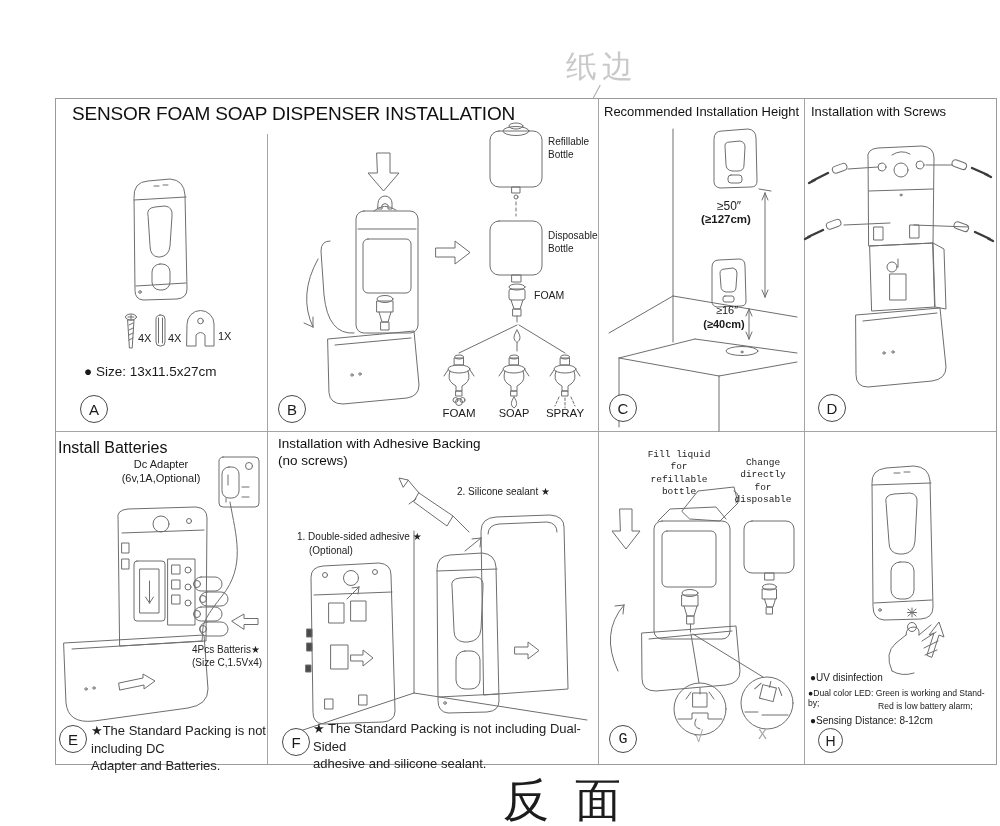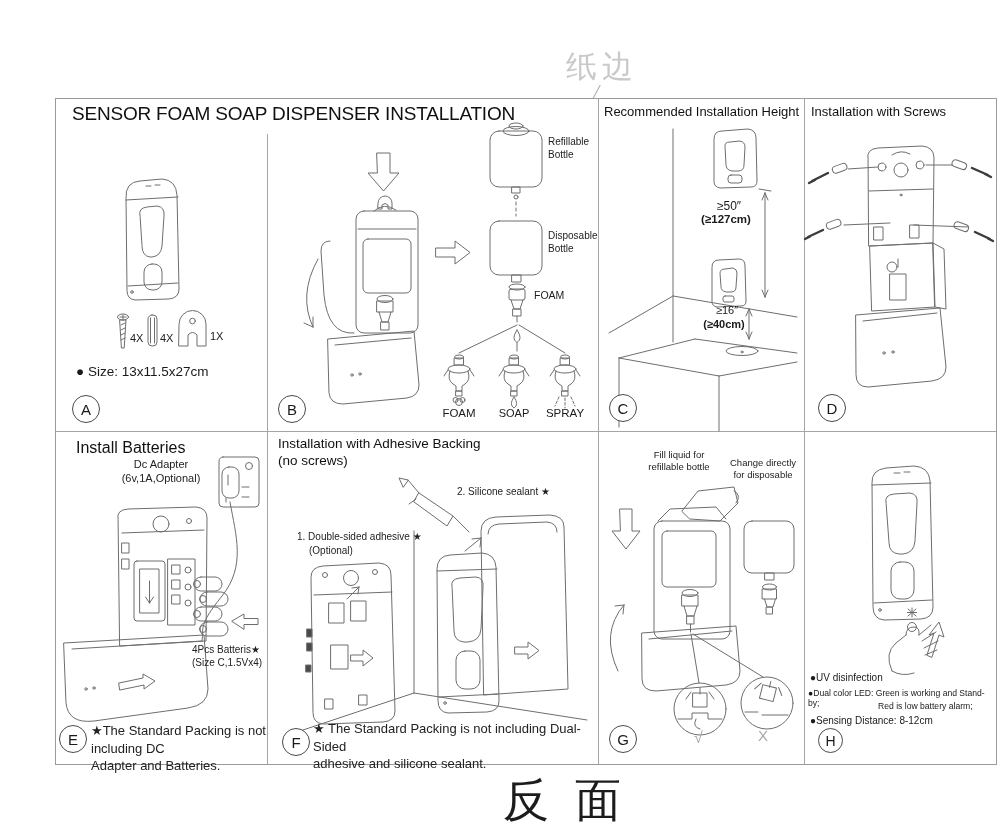--- a/index.html
+++ b/index.html
@@ -36,21 +36,21 @@
 
 <div id="sheet">
 
   <div class="vline" style="left:211px;top:35px;height:630px;"></div>
   <div class="vline" style="left:542px;top:0;height:665px;"></div>
   <div class="vline" style="left:748px;top:0;height:665px;"></div>
   <div class="hline" style="left:0;top:332px;width:940px;"></div>
 
   <span id="title-main" class="abs" style="left:16px;top:4px;">SENSOR FOAM SOAP DISPENSER INSTALLATION</span>
 
-  <div class="panel" style="left:4px;top:35px;width:211px;height:297px;text-align:right;">
+  <div class="panel" style="left:12px;top:35px;width:211px;height:297px;text-align:right;">
     <svg width="211" height="297">
       <g class="ln">
         <path d="M66,64 Q65,48 80,47 L102,45 Q116,46 117,61 L119,155 Q119,164 109,165 L75,166 Q67,165 67,157 Z"></path>
         <path d="M66,66 L118,63 M86,52 h5 M95,51 h5"></path>
         <path d="M80,82 Q78,74 87,73 L97,72 Q105,73 104,82 L102,112 Q101,122 92,123 L90,123 Q82,122 82,112 Z"></path>
         <rect x="84" y="130" width="18" height="26" rx="8"></rect>
         <path d="M68,152 L118,149"></path>
           <circle cx="72" cy="158" r="1.3"></circle>
         <g>
             <ellipse cx="63" cy="183" rx="5.5" ry="3"></ellipse>
@@ -210,21 +210,21 @@
         <path d="M8,82 l16,-8 M5,84 l6,-3"></path>
           <path d="M184,76 l-16,-7 M187,78 l-6,-3"></path>
         <path d="M4,138 l15,-7 M1,140 l5,-2.5"></path>
           <path d="M186,140 l-15,-7 M189,142 l-5,-2.5"></path>
       </g>
     </svg>
     <div class="circle" style="left:14px;top:295px;">D</div>
   </div>
 
   <div class="panel" style="left:0;top:332px;width:213px;height:333px;">
-    <span class="abs hdr hdr-big" style="left:20px;top:7px;">Install Batteries</span>
+    <span class="abs hdr hdr-big" style="left:2px;top:7px;">Install Batteries</span>
     <svg width="213" height="333">
       <g class="ln">
         <g>
             <rect x="163" y="26" width="40" height="50" rx="4"></rect>
             <circle cx="193" cy="35" r="3.5"></circle>
             <path d="M172,44 v10 M186,56 h7 M186,66 h7"></path>
           </g>
         <g>
             <rect x="166" y="36" width="17" height="31" rx="7"></rect>
             <path d="M170,67 v4"></path>
@@ -316,21 +316,21 @@
       </g>
     </svg>
     <span class="abs lbl" style="left:188px;top:54px;">2. Silicone sealant ★</span>
     <span class="abs lbl" style="left:28px;top:99px;">1. Double-sided adhesive ★</span>
     <span class="abs lbl" style="left:40px;top:113px;">(Optional)</span>
     <span class="abs note" style="left:44px;top:289px;">★ The Standard Packing is not including Dual-Sided
 adhesive and silicone sealant.</span>
     <div class="circle" style="left:13px;top:297px;">F</div>
   </div>
 
-  <div class="panel" style="left:540px;top:332px;width:208px;height:333px;">
+  <div class="panel" style="left:540px;top:332px;width:208px;height:333px;font-family:Liberation Mono, monospace;">
     <svg width="208" height="333">
       <g class="ln">
         <path d="M24,78 h12 v22 h8 L30,118 16,100 h8 Z"></path>
         <path d="M86,80 L102,60 L138,56 L142,72 L124,90 L94,88 Z M138,60 q8,4 2,12"></path>
         <rect x="58" y="90" width="76" height="118" rx="8"></rect>
         <path d="M62,90 L74,78 L120,76 L130,88"></path>
         <rect x="66" y="100" width="54" height="56" rx="5"></rect>
         <ellipse cx="94" cy="162" rx="8" ry="3.5"></ellipse>
           <rect x="86" y="164" width="16" height="11"></rect>
         <path d="M88,175 l3,10 h7 l3,-10"></path>

